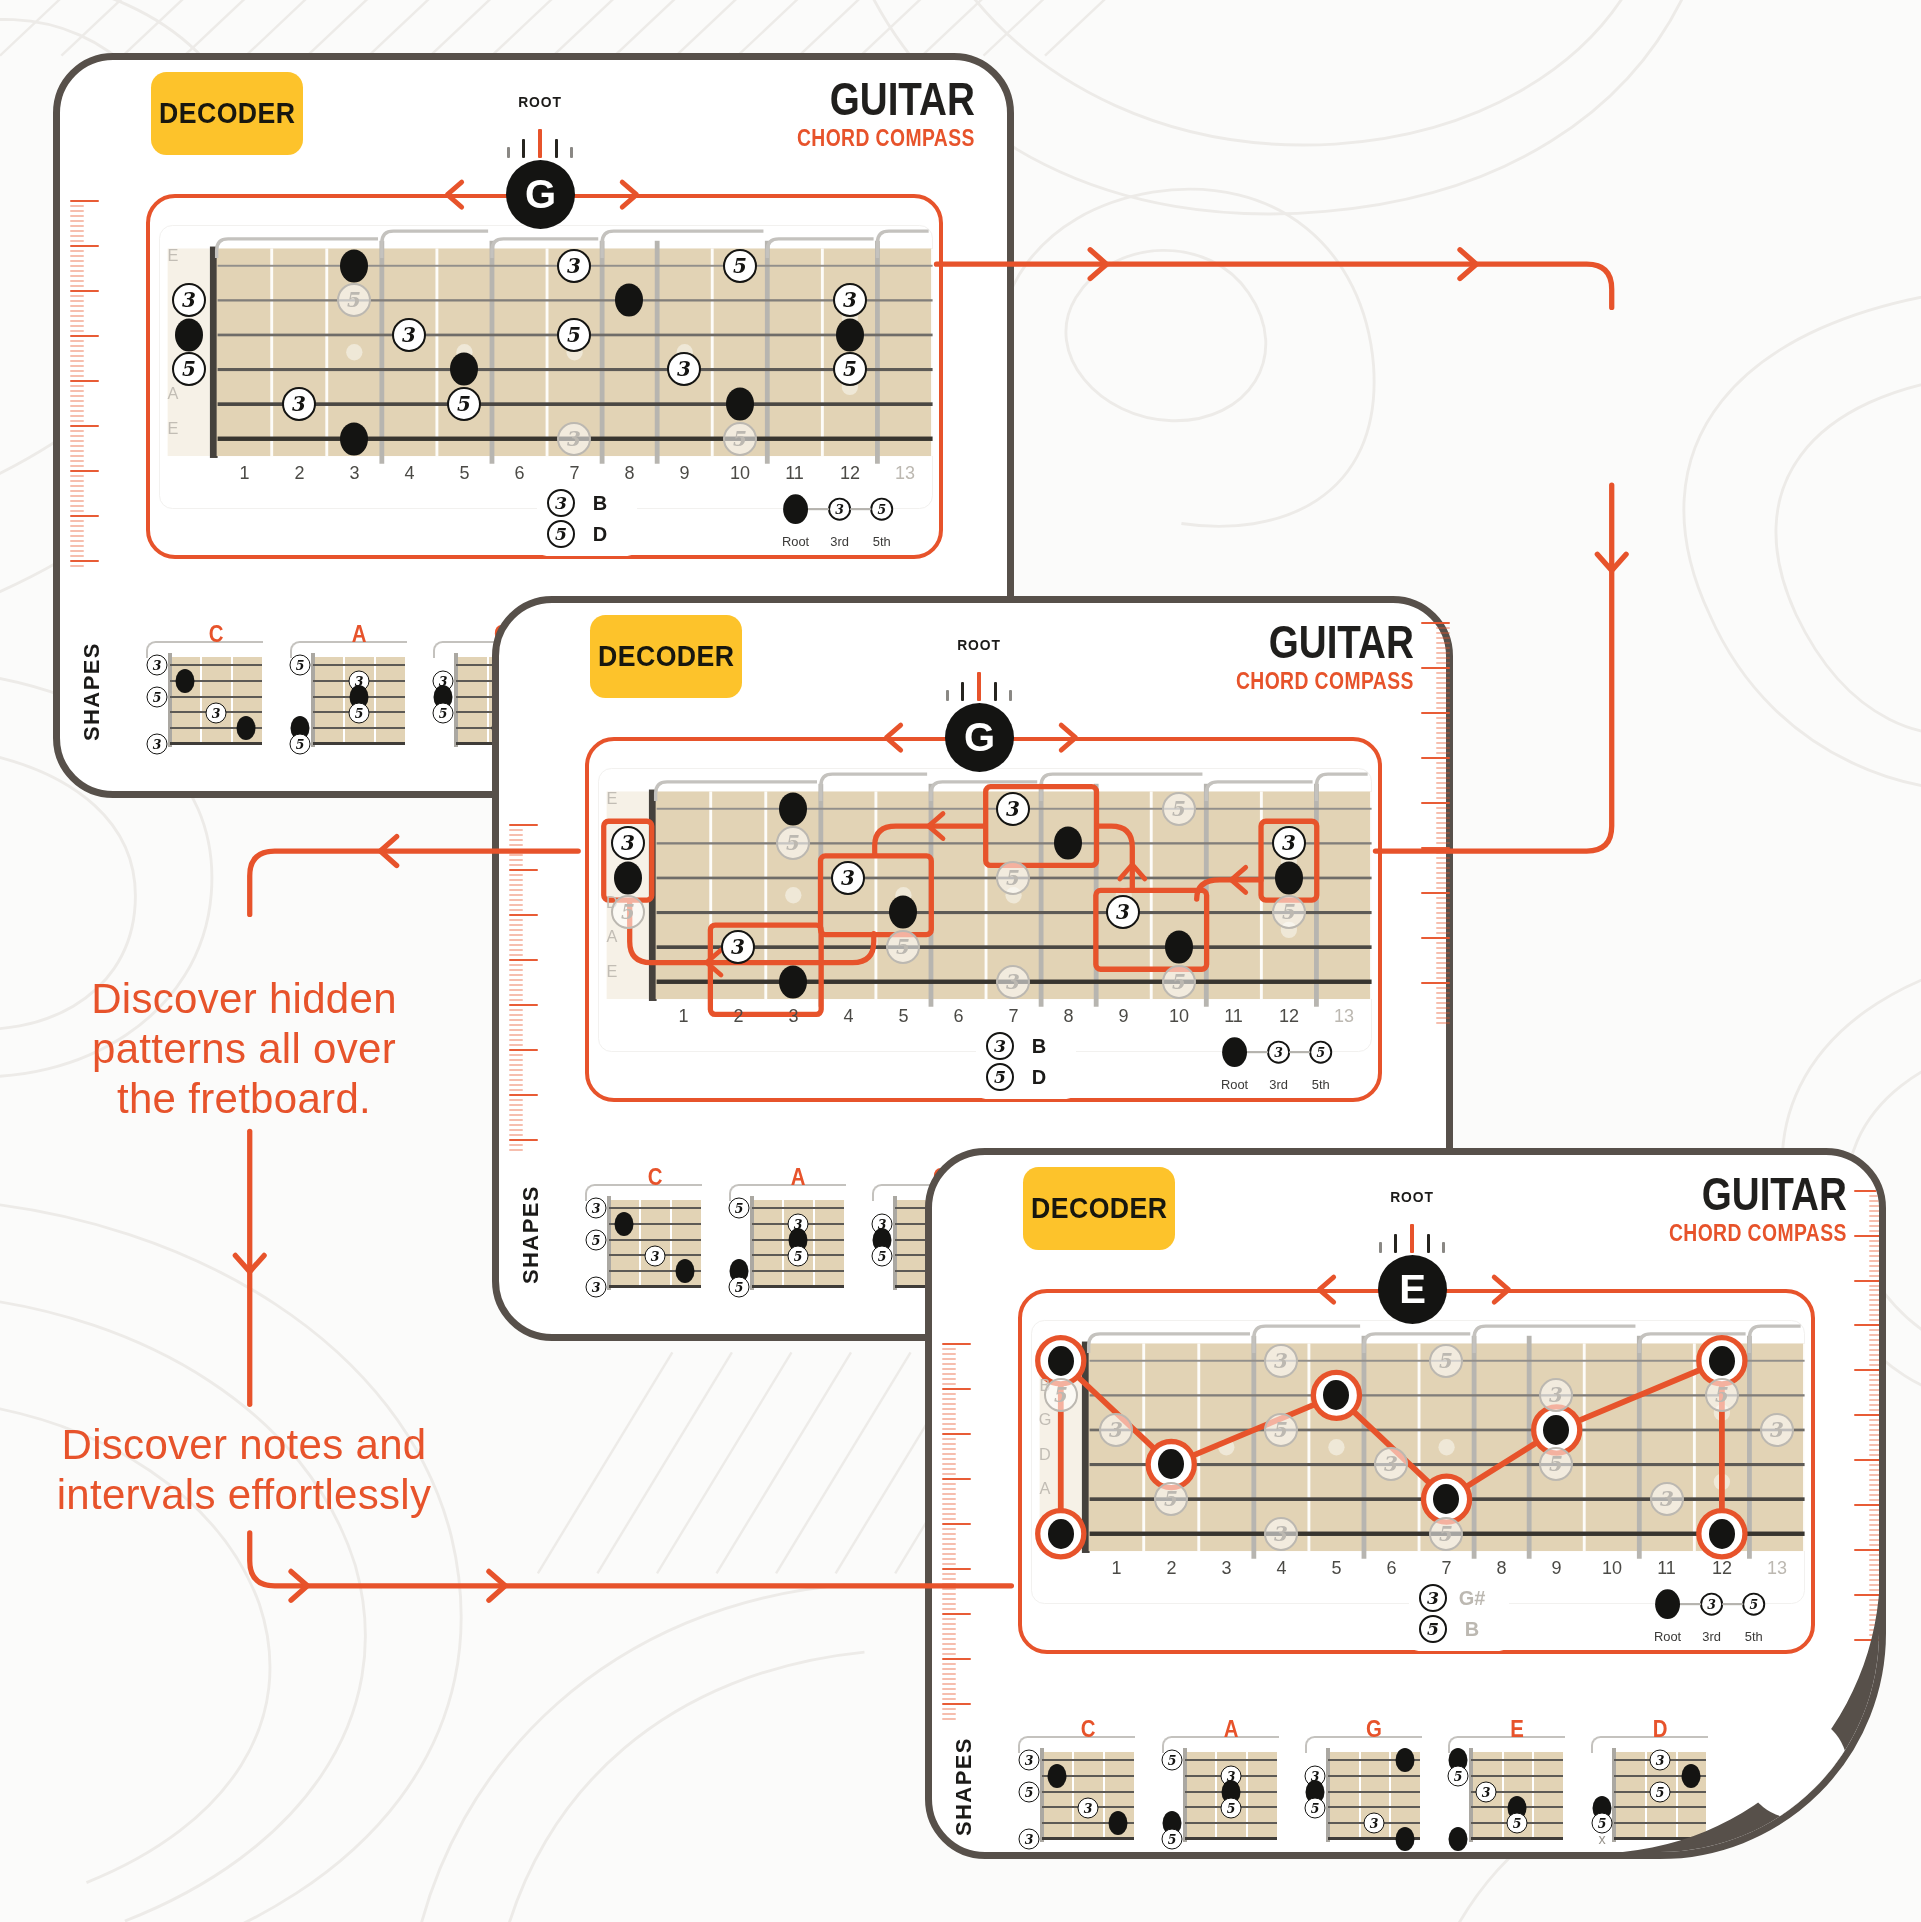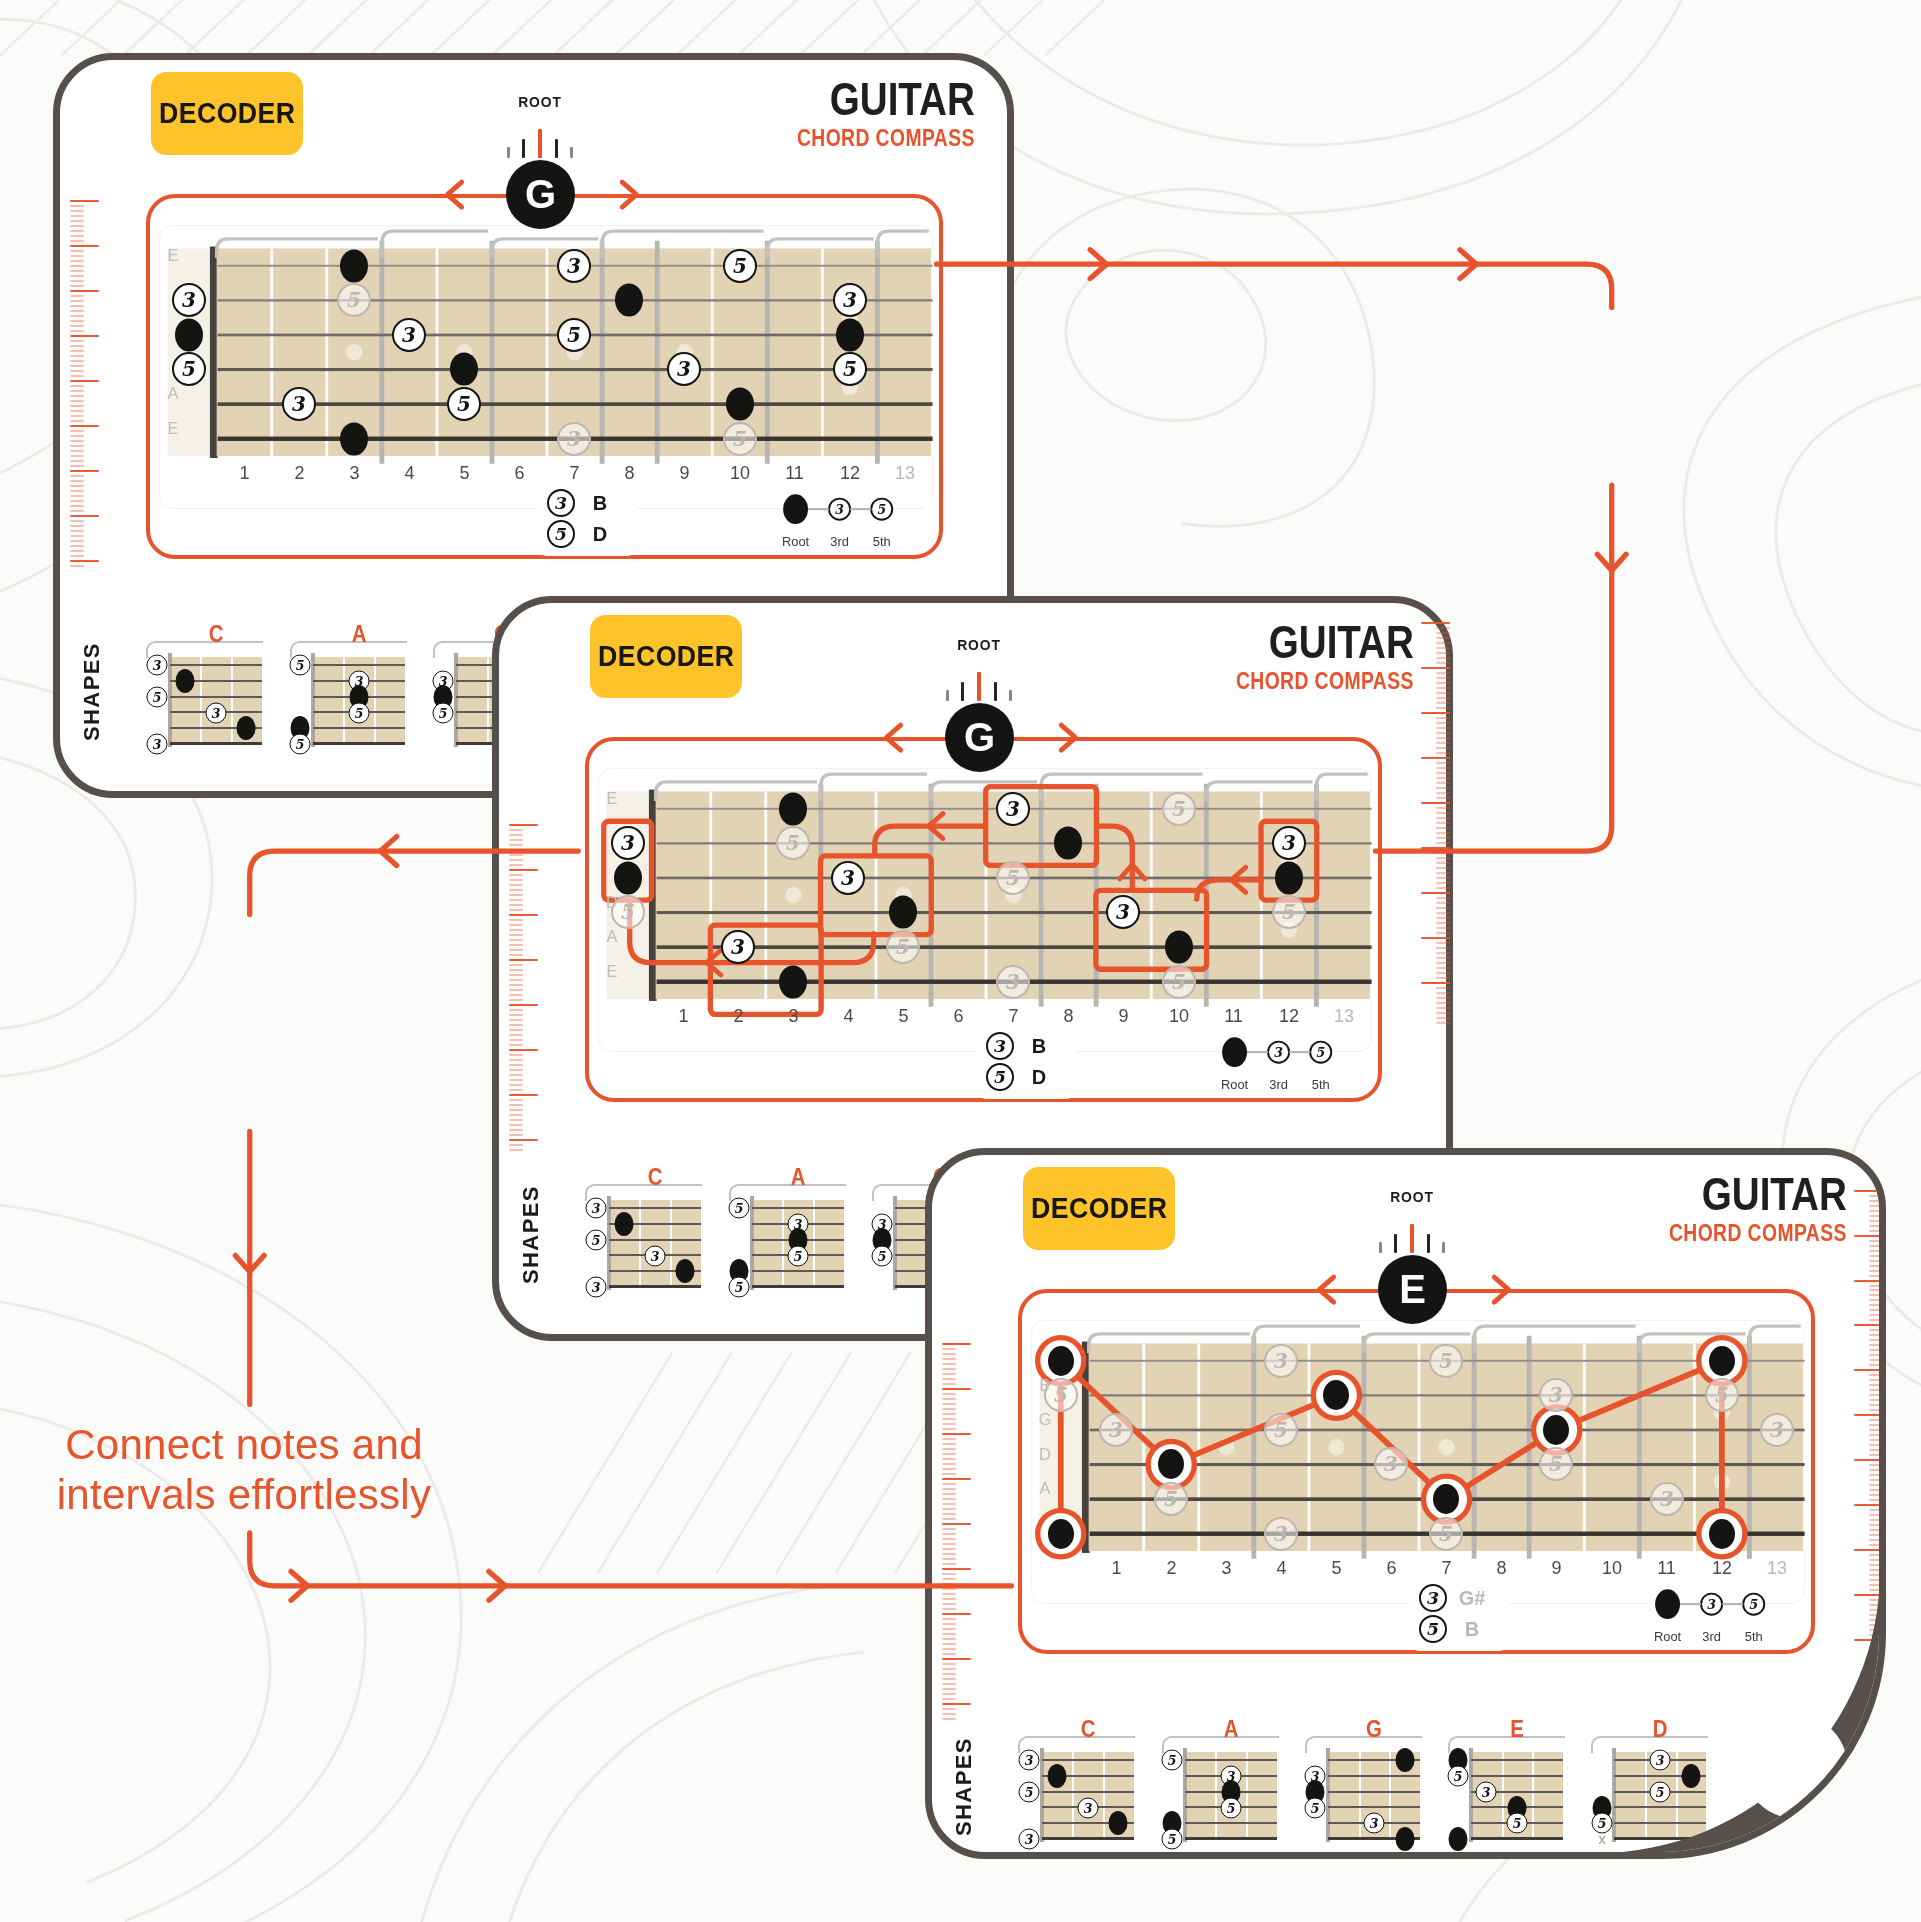--- a/index.html
+++ b/index.html
@@ -1184,16 +1184,19 @@
     <path d="M 1135,260 L 1152,275 L 1135,290"></path>
     <path d="M 1520,260 L 1537,275 L 1520,290"></path>
     <path d="M 1663,577 L 1678,594 L 1693,577"></path>
     <path d="M 413,871 L 396,886 L 413,901"></path>
     <path d="M 245,1307 L 260,1324 L 275,1307"></path>
     <path d="M 303,1636 L 320,1651 L 303,1666"></path>
     <path d="M 509,1636 L 526,1651 L 509,1666"></path>
   </g>
 </svg>
 
-<div class="ann" style="left:27px;top:1420px;width:434px;">Connect notes and
+<div class="ann" style="left:27px;top:974px;width:434px;">Discover hidden
+patterns all over
+the fretboard.</div>
+<div class="ann" style="left:27px;top:1420px;width:434px;">Discover notes and
 intervals effortlessly</div>
 </div>
 
 
 </body></html>

